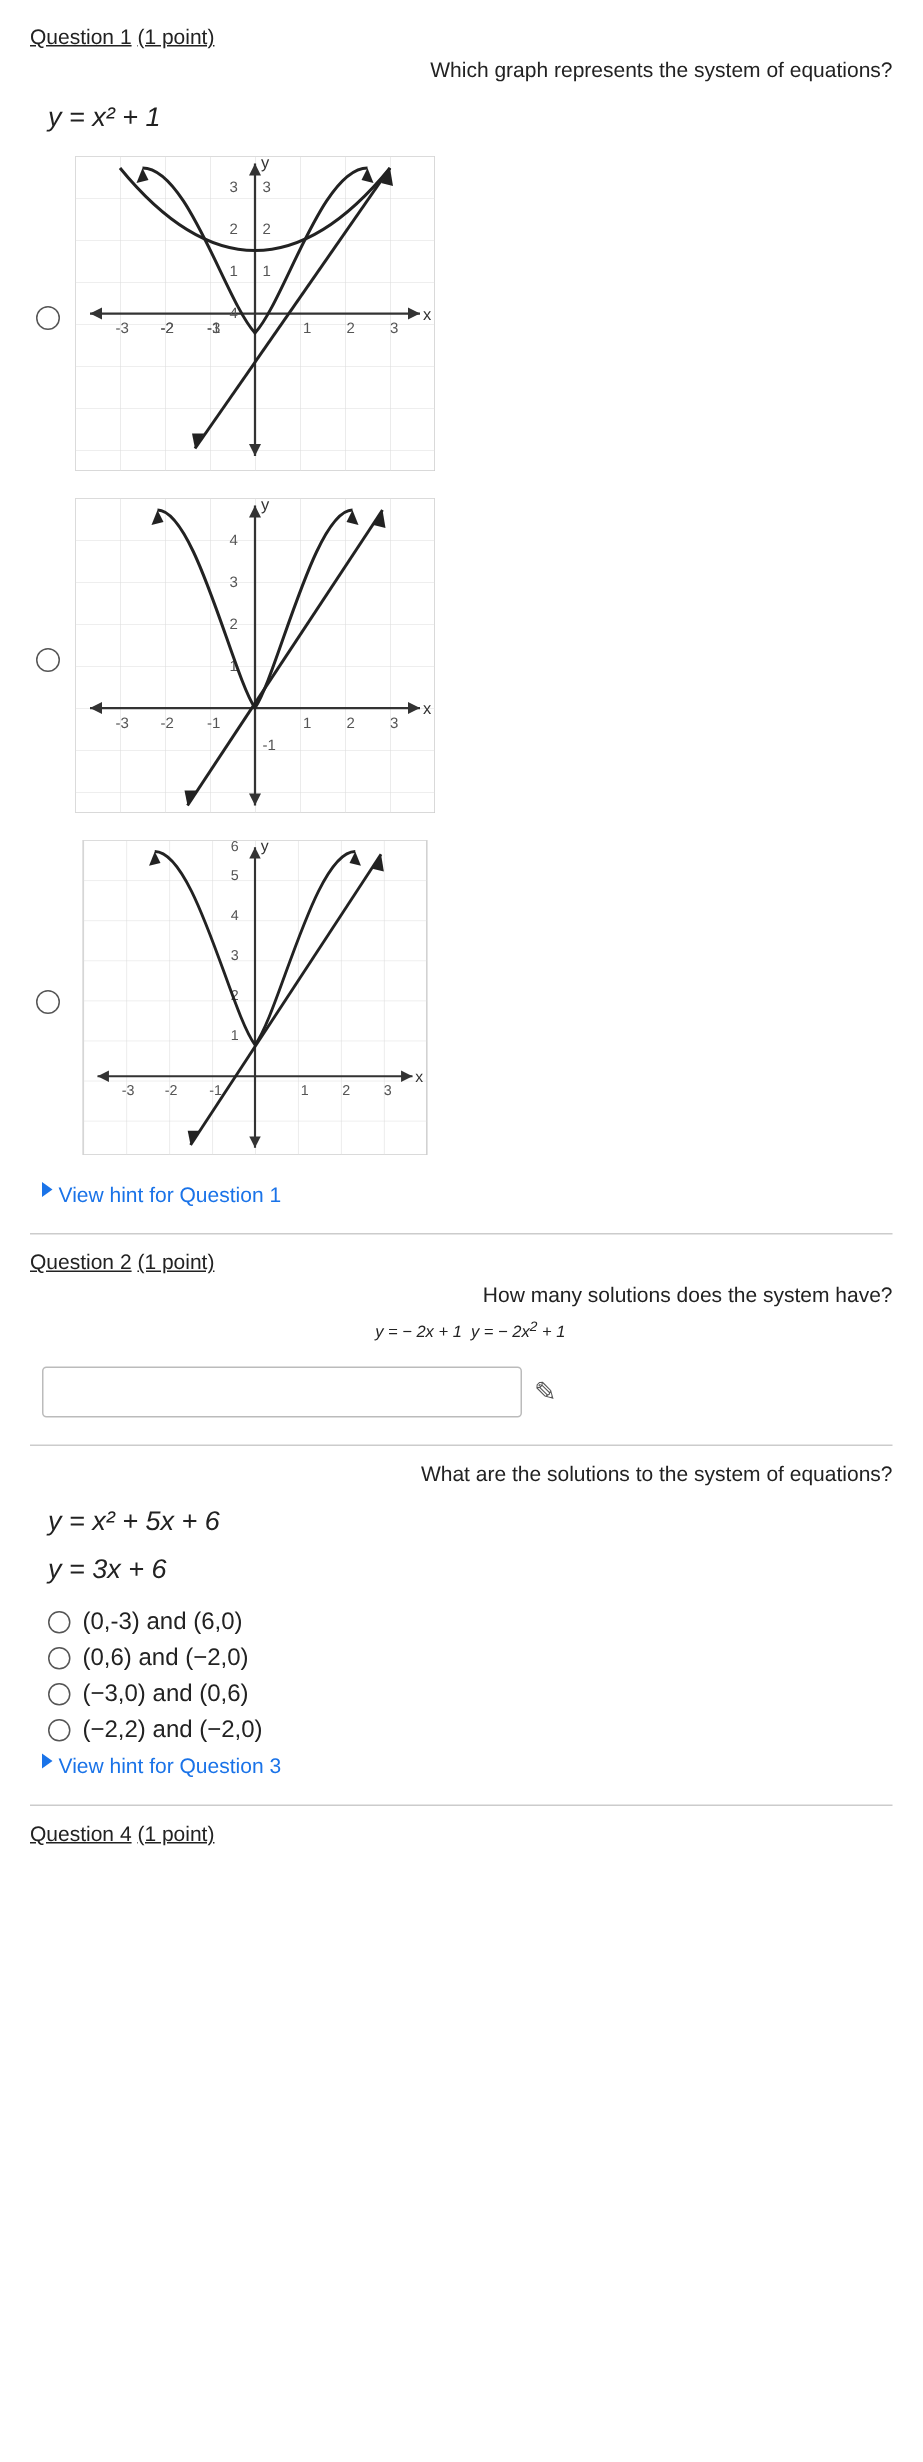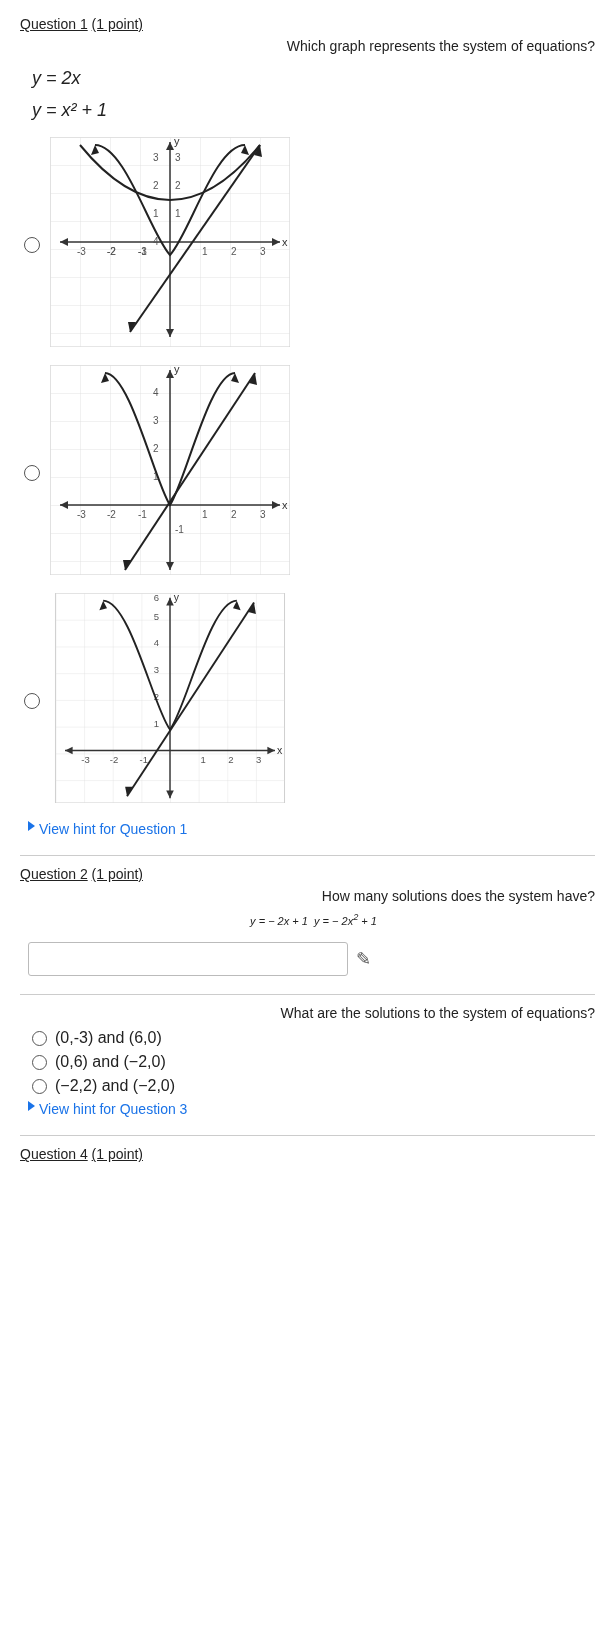--- a/index.html
+++ b/index.html
@@ -138,21 +138,20 @@
 </head>
 <body>
 
 <div class="question-block">
   <div class="question-title">
     <span>Question 1</span>
     <span>(1 point)</span>
   </div>
   <div class="question-prompt">Which graph represents the system of equations?</div>
   <div class="equation-block">
-    <span class="equation-line">y = 2x</span>
     <span class="equation-line">y = x² + 1</span>
   </div>
 
   <div class="graph-option">
     <div class="radio-circle"></div>
     <div class="graph-container">
       <svg class="graph" viewBox="0 0 240 210" xmlns="http://www.w3.org/2000/svg">
 
         <defs>
           <pattern id="gridA" width="30" height="28" patternUnits="userSpaceOnUse">
@@ -314,32 +313,40 @@
   <div class="text-input-row">
     <input type="text" placeholder="" style="">
     <span class="spell-icon">✎</span>
   </div>
 </div>
 
 <hr class="divider">
 
 <div class="question-block">
   <div class="question-prompt">What are the solutions to the system of equations?</div>
+  <div class="equation-block">
+    <span class="equation-line">y = x² + 5x + 6</span>
+    <span class="equation-line">y = 3x + 6</span>
+  </div>
   <div style="margin-bottom:8px;"></div>
   <div class="options-list">
     <div class="option-item">
       <div class="option-circle"></div>
       <span>(0,-3) and (6,0)</span>
     </div>
     <div class="option-item">
       <div class="option-circle"></div>
       <span>(0,6) and (−2,0)</span>
     </div>
     <div class="option-item">
       <div class="option-circle"></div>
+      <span>(−3,0) and (0,6)</span>
+    </div>
+    <div class="option-item">
+      <div class="option-circle"></div>
       <span>(−2,2) and (−2,0)</span>
     </div>
   </div>
   <a class="hint-link">
     <span class="tri"></span>
     <span>View hint for Question 3</span>
   </a>
 </div>
 
 <hr class="divider">

